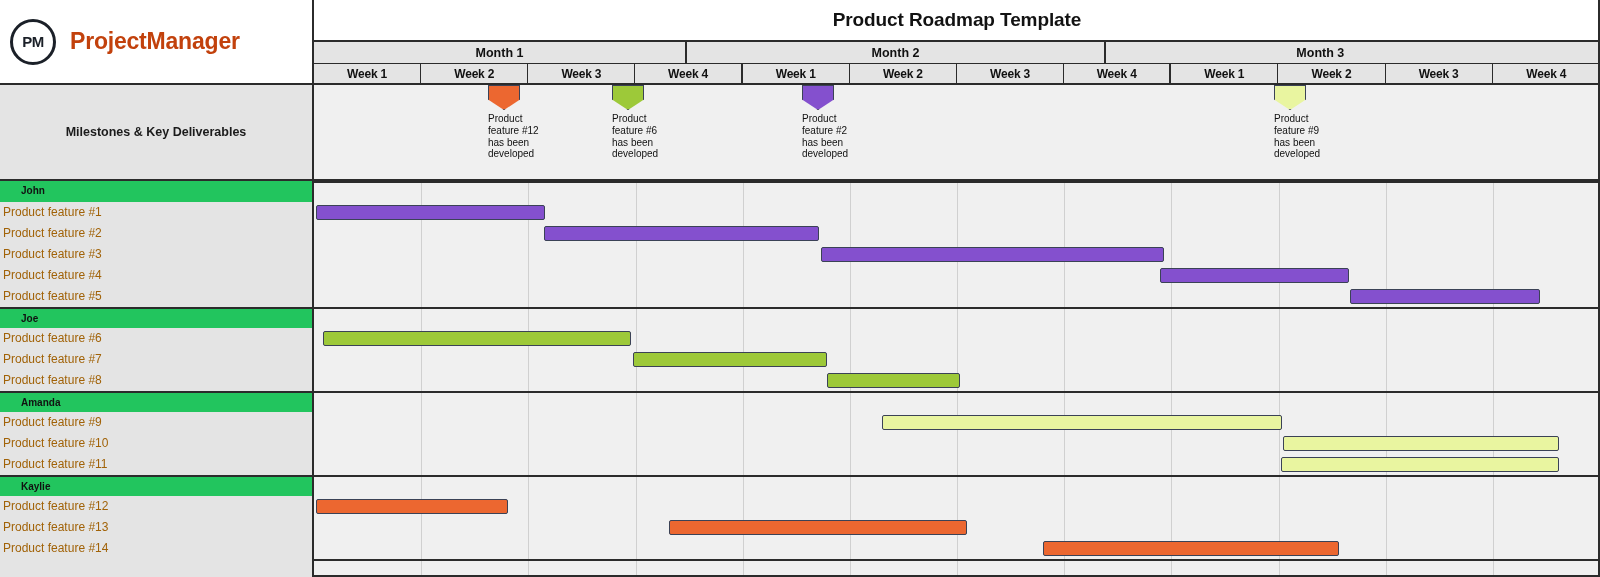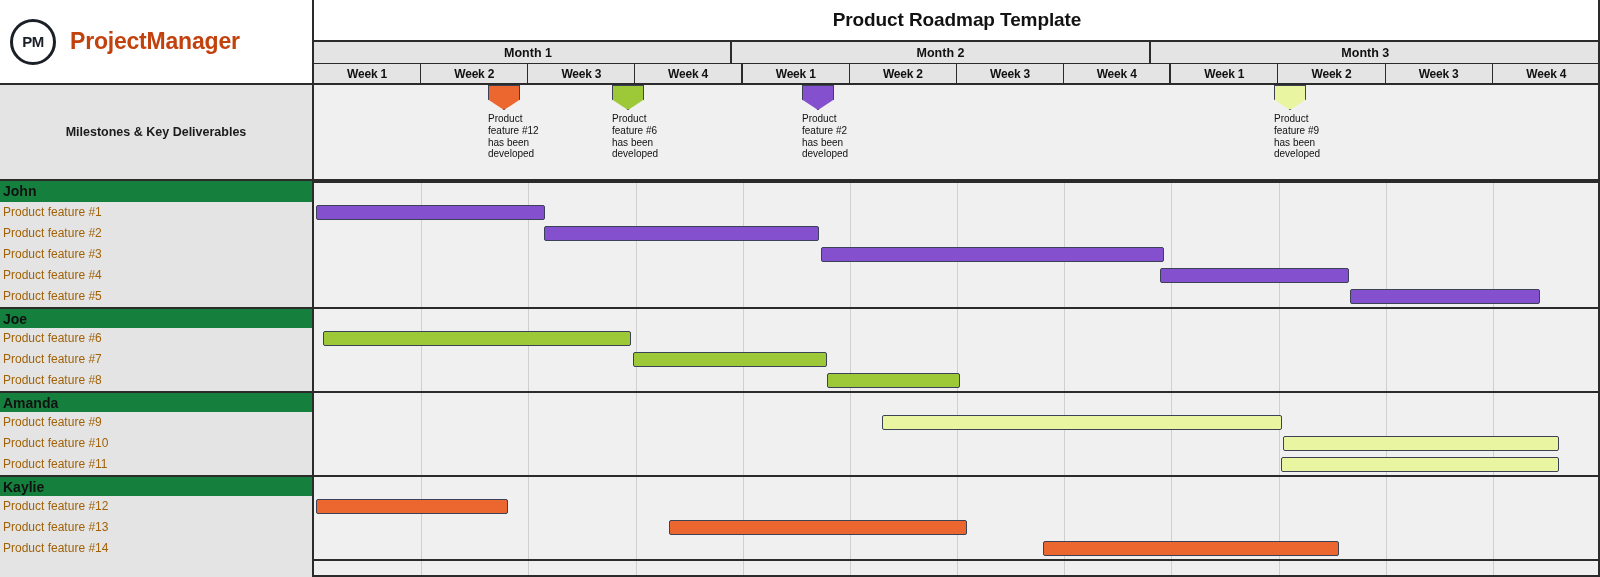--- a/index.html
+++ b/index.html
@@ -53,24 +53,24 @@
     font-size:12.5px;font-weight:bold;color:#1b1b1b;
     text-align:center;
   }
 
   .rows-wrap{
     position:absolute;left:0;top:181px;width:312px;
     background:#e4e4e4;
   }
   .grp-head{
     height:21px;line-height:20px;
-    font-size:14px;font-weight:bold;color:#111;
-    padding-left:3px;box-sizing:border-box;
+    font-size:10px;font-weight:bold;color:#111;
+    padding-left:21px;box-sizing:border-box;
     border-top:2px solid #2b2b2b;
-    background:#15803d;
+    background:#22c55e;
   }
   .grp-head.first{border-top:none;}
   .task-row{
     height:21px;line-height:21px;
     font-size:12px;color:#a16207;
     padding-left:3px;box-sizing:border-box;
     background:#e4e4e4;
   }
 
   
@@ -208,21 +208,21 @@
       </div>
   </div>
 
   <div class="right-col">
 
     <div class="title-bar">
       <div class="title">Product Roadmap Template</div>
     </div>
 
     <div class="month-row" id="month-row">
-        <div class="month-cell" style="width: 406px; margin-left: 12px;">Month 1</div>
+        <div class="month-cell" style="width: 373px;">Month 1</div>
         <div class="month-cell" style="width: 419px;">Month 2</div>
         <div class="month-cell" style="width: 428.667px;">Month 3</div>
       </div>
     <div class="week-row" id="week-row">
         <div class="week-cell" style="width: 107.167px;">Week 1</div>
         <div class="week-cell" style="width: 107.167px;">Week 2</div>
         <div class="week-cell" style="width: 107.167px;">Week 3</div>
         <div class="week-cell" style="width: 107.167px; border-right: 2px solid rgb(43, 43, 43);">Week 4</div>
         <div class="week-cell" style="width: 107.167px;">Week 1</div>
         <div class="week-cell" style="width: 107.167px;">Week 2</div>

